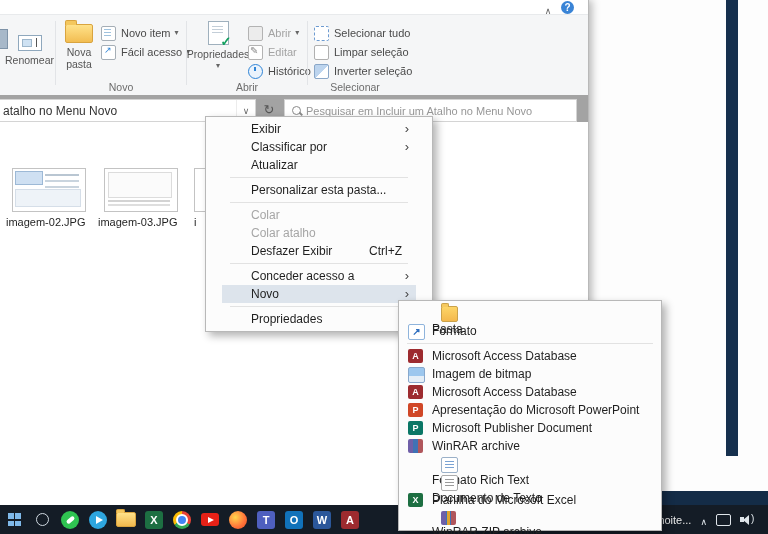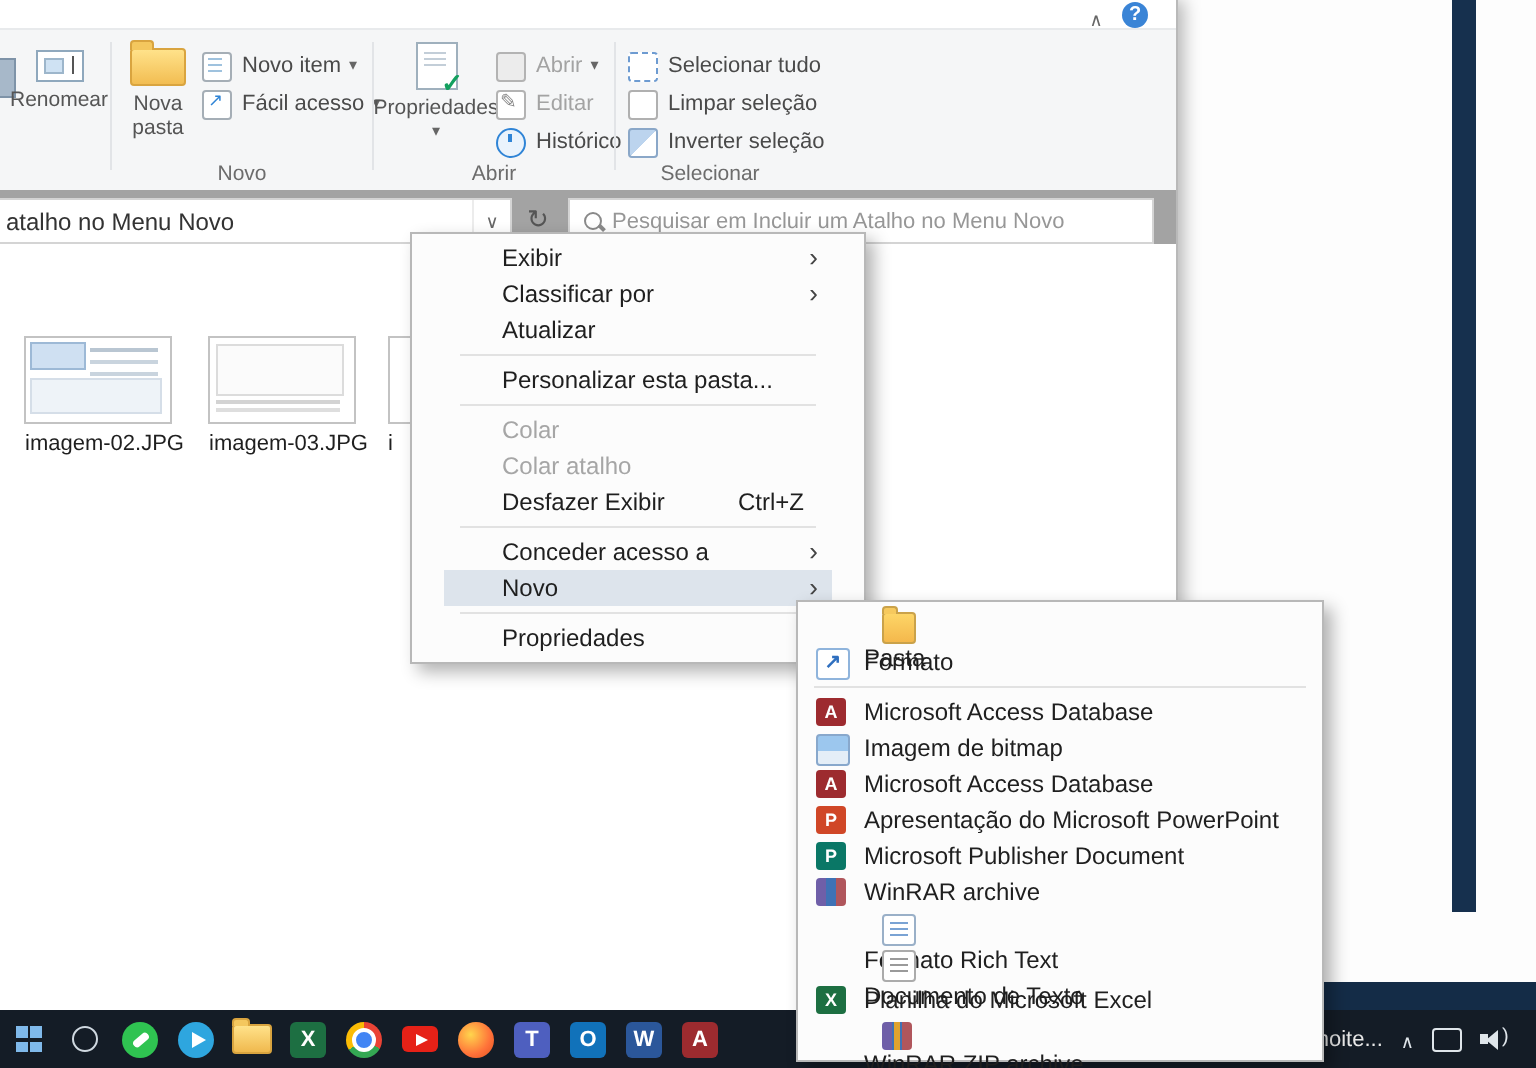--- a/index.html
+++ b/index.html
@@ -21,21 +21,21 @@
   .help-btn::after{content:"?"}
 
   
   .ribbon{position:absolute;left:0;top:14px;width:100%;height:80px;background:#f5f6f7;
           border-top:1px solid #e8eaec;border-bottom:1px solid #dfe1e4}
   .crop-ic{position:absolute;left:0;top:14px;width:7px;height:18px;background:#a7b8c9;border:1px solid #7e93a8;border-left:none}
   .vsep{position:absolute;top:6px;height:64px;width:1px;background:#e2e4e7}
   .vs1{left:55px}.vs2{left:186px}.vs3{left:307px}
   .rb-big{position:absolute;display:flex;flex-direction:column;align-items:center;gap:3px;padding-top:4px;cursor:pointer}
   .rb-big .lbl{font-size:10.5px;color:#555;line-height:12px;text-align:center}
-  .g-rename{left:5px;top:6px;width:49px;height:70px}
+  .g-rename{left:5px;top:16px;width:49px;height:70px}
   .g-newfolder{left:58px;top:2px;width:42px;height:70px}
   .g-props{left:190px;top:2px;width:56px;height:72px}
   .dd-small{font-size:8px;color:#666;line-height:6px}
   .dd-small::after{content:"▾"}
   .smcol{position:absolute;display:flex;flex-direction:column;gap:3px}
   .sm1{left:101px;top:10px}
   .sm2{left:248px;top:10px}
   .sm3{left:314px;top:10px}
   .rb-row{display:flex;align-items:center;height:16px;font-size:11px;color:#4a4a4a;white-space:nowrap;cursor:pointer}
   .rb-row.disabled{color:#a3a3a3}
@@ -77,21 +77,21 @@
   .addr-chevron::after{content:"∨";font-size:9px}
   .refresh-btn{position:absolute;left:258px;top:4px;width:22px;height:21px;display:flex;align-items:center;justify-content:center;color:#555}
   .refresh-btn::after{content:"↻";font-size:13px}
   .searchbox{position:absolute;left:284px;top:4px;width:284px;height:21px;border:1px solid #d4d4d4;background:#fff;
              display:flex;align-items:center;gap:5px;padding-left:7px}
   .mag{width:7px;height:7px;border:1.5px solid #8a8a8a;border-radius:50%;position:relative;flex:none}
   .mag::after{content:"";position:absolute;left:6px;top:6px;width:4px;height:1.5px;background:#8a8a8a;transform:rotate(45deg)}
   .search-ph{font-size:11px;color:#979797;white-space:nowrap;overflow:hidden}
 
   
-  .file{position:absolute;width:86px;text-align:right;cursor:pointer}
+  .file{position:absolute;width:86px;text-align:left;cursor:pointer}
   .thumb{width:72px;height:42px;margin:0 auto;border:1px solid #c3c3c3;background:#fff;position:relative;overflow:hidden}
   .f1{left:6px;top:168px}.f2{left:98px;top:168px}
   .f3{left:194px;top:168px;width:12px;overflow:hidden;text-align:left}
   .f3 .thumb{width:40px;margin:0}
   .t1a{position:absolute;left:2px;top:2px;width:26px;height:12px;background:#cfe0f2;border:1px solid #9db9d6}
   .t1b{position:absolute;left:32px;top:5px;width:34px;height:2px;background:#b9c6d2;box-shadow:0 6px 0 #c9d4de,0 12px 0 #c9d4de}
   .t1c{position:absolute;left:2px;top:20px;width:64px;height:16px;background:#eef3f8;border:1px solid #d5dee8}
   .t2a{position:absolute;left:3px;top:3px;width:62px;height:24px;background:#fbfbfb;border:1px solid #dcdcdc}
   .t2b{position:absolute;left:3px;top:31px;width:62px;height:2px;background:#d3d3d3;box-shadow:0 4px 0 #dedede}
   .fname{margin-top:4px;font-size:11px;color:#1f1f1f;line-height:13px}

